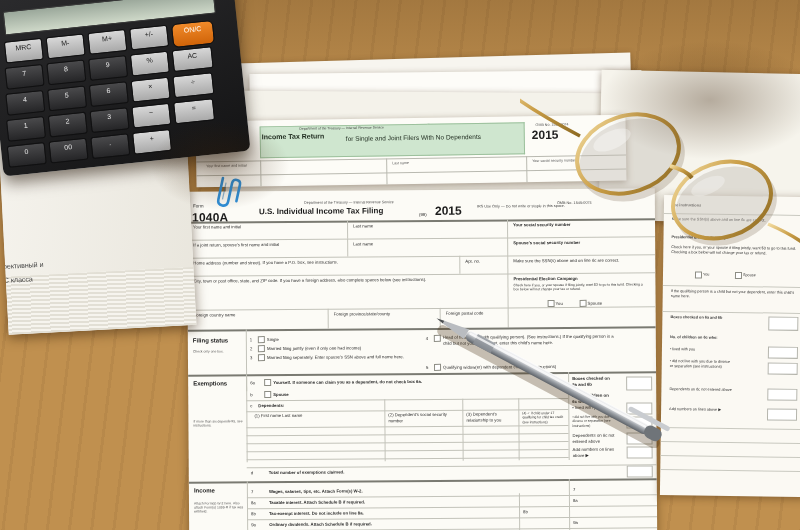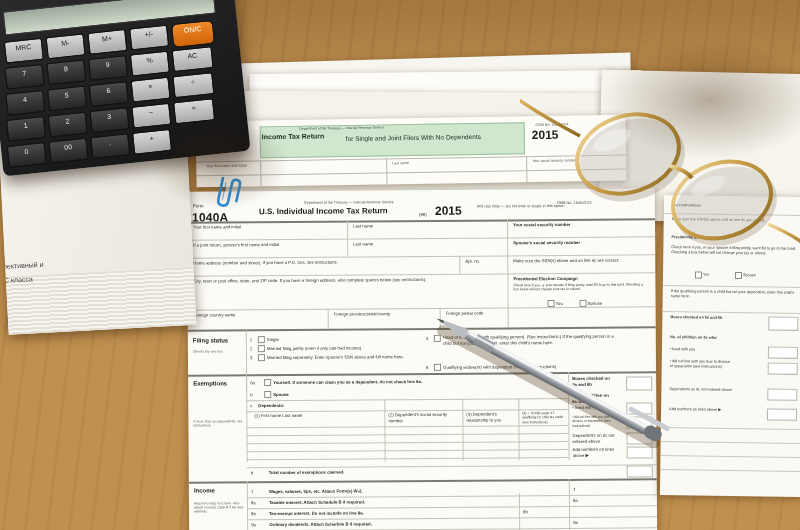--- a/index.html
+++ b/index.html
@@ -230,21 +230,21 @@
       <div class="ez-box-label" style="left:196px; top:43px;">Last name</div>
       <div class="ez-box-label" style="left:336px; top:43px;">Your social security number</div>
     </div>
   </div>
 
   <div class="paper" id="form-1040a">
 
     <div class="f-head-form">Form</div>
     <div class="f-head-no">1040A</div>
     <div class="f-dept">Department of the Treasury — Internal Revenue Service</div>
-    <div class="f-title">U.S. Individual Income Tax Return</div>
+    <div class="f-title">U.S. Individual Income Tax Filing</div>
     <div class="f-txt" style="left:232px; top:22px;">(99)</div>
     <div class="f-year">2015</div>
     <div class="f-irsuse">IRS Use Only — Do not write or staple in this space.</div>
     <div class="f-omb">OMB No. 1545-0074</div>
 
     <div class="f-line f-thick" style="left:0px; top:30px; width:468px;"></div>
 
     <div class="f-line" style="left:0px; top:48px; width:468px;"></div>
     <div class="f-vline" style="left:160px; top:30px; height:18px;"></div>
     <div class="f-vline" style="left:320px; top:30px; height:108px;"></div>

